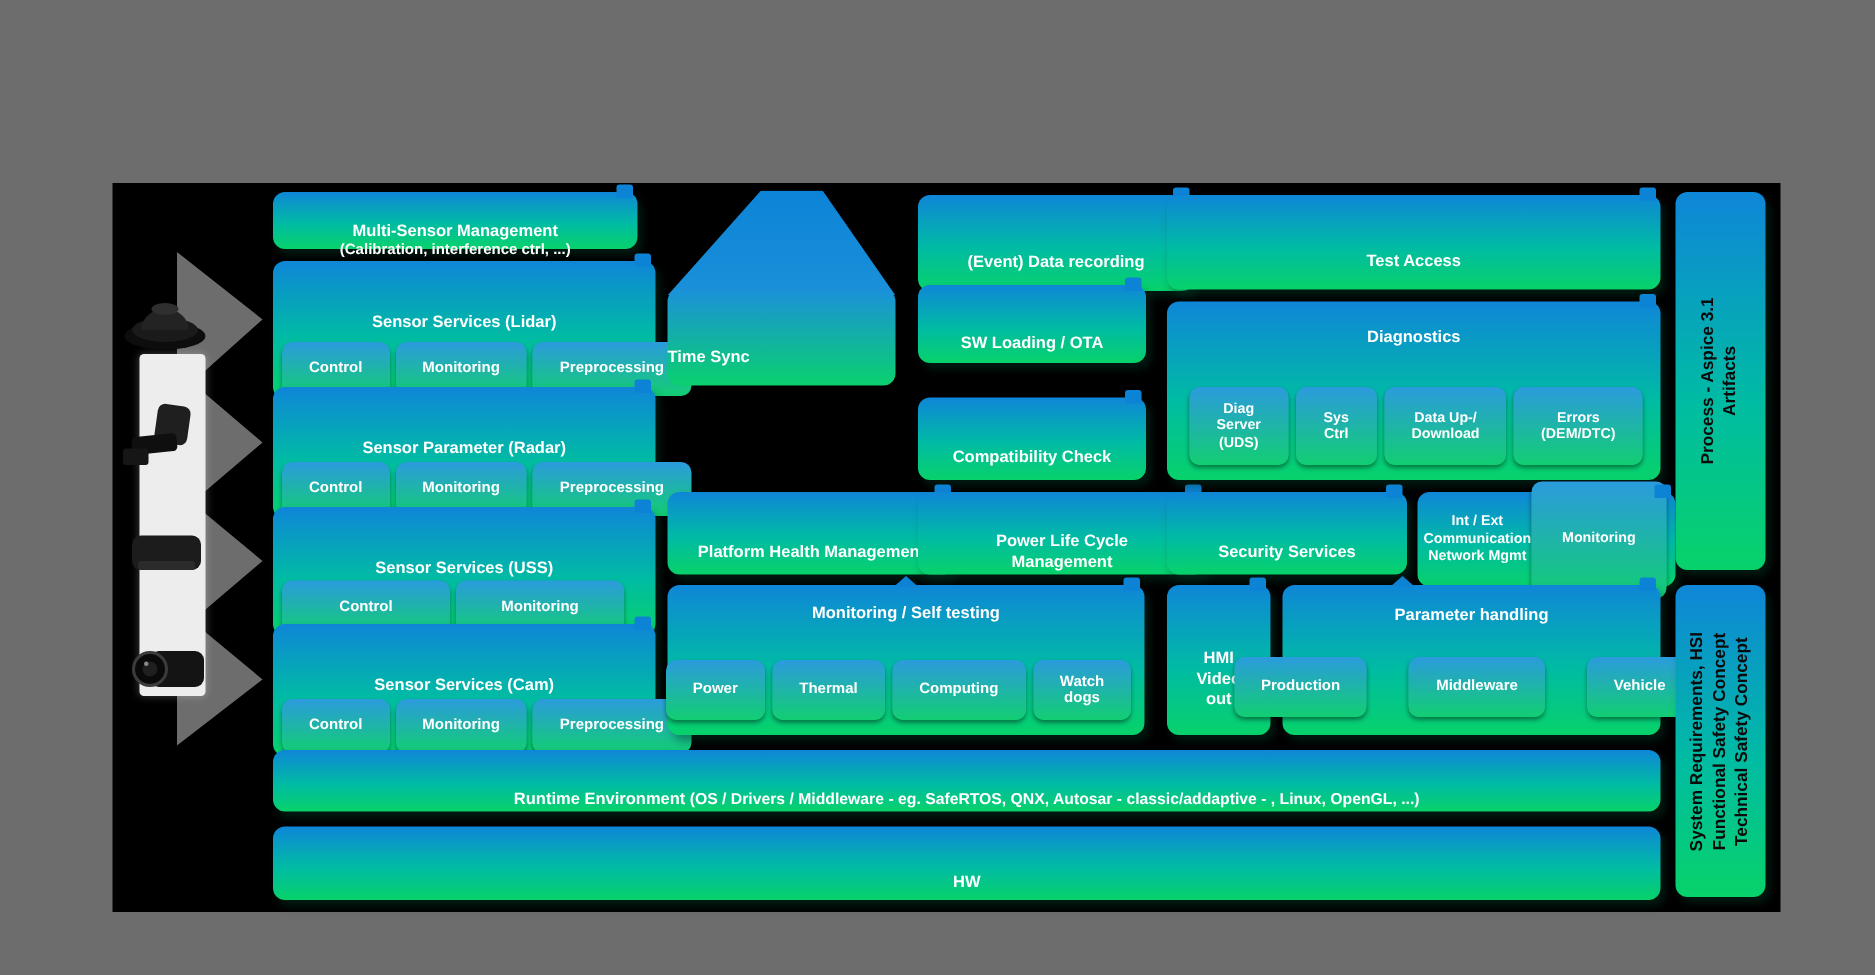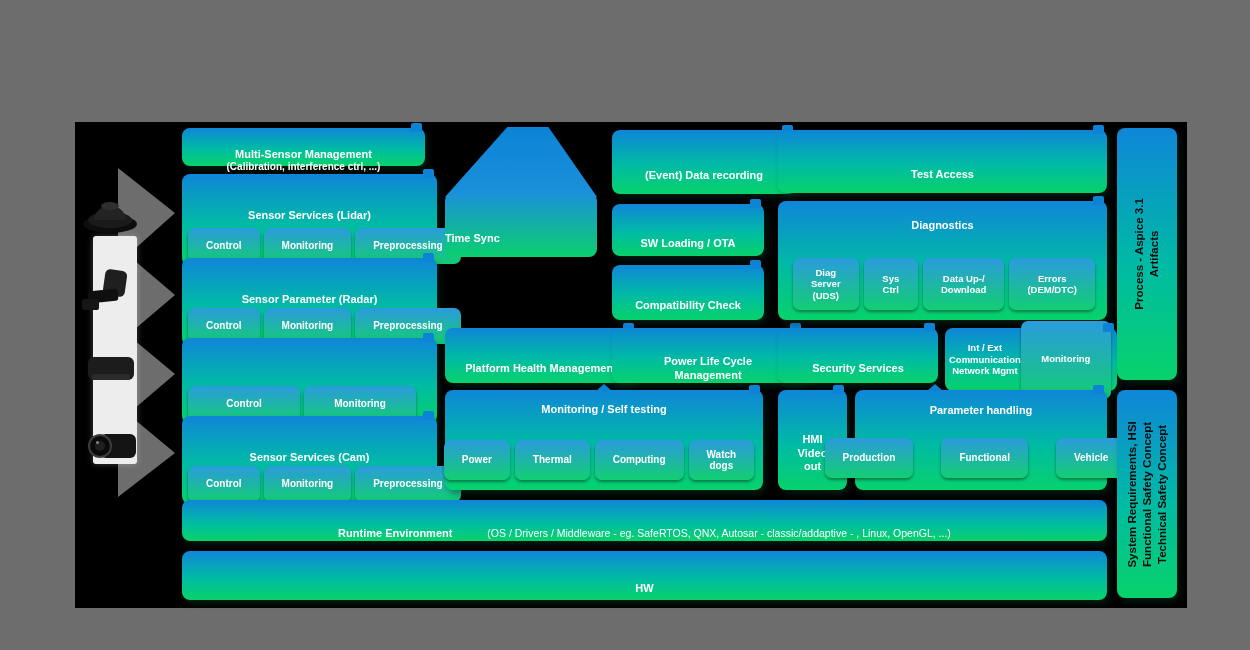--- a/index.html
+++ b/index.html
@@ -31,21 +31,21 @@
        text-align:center;color:#fff;font-weight:700;font-size:10px;line-height:1.15;padding:18px;}
   .f1{flex:1;}
 
   .svc{display:flex;flex-direction:column;align-items:stretch;justify-content:flex-start;padding:8px 6px 6px;}
   .svc-title{text-align:center;}
   .row{display:flex;gap:4px;margin-top:auto;height:32px;}
 
   .t11{font-size:11px;line-height:1.25;margin-top:27px;}
   .t10{font-size:10px;font-weight:600;line-height:1.2;}
   .t95{font-size:9.5px;line-height:1.2;}
-  .t105n{font-size:10.5px;font-weight:400;padding-left:32px;}
+  .t105n{font-size:10.5px;font-weight:700;}
   .pre{white-space:pre-line;}
 
   .ts{position:absolute;}
   .ts-roof{position:absolute;left:0;top:0;width:100%;height:70px;
        background:linear-gradient(180deg,#0c83d6,#1b91da);
        clip-path:polygon(0 100%,41% 0,68% 0,100% 100%);}
   .ts-body{position:absolute;left:0;top:66px;width:100%;height:64px;border-radius:8px;
        background:linear-gradient(180deg,#1b91da,#0ad06e);display:flex;align-items:center;
        justify-content:flex-start;color:#fff;font-weight:700;text-align:center;}
 
@@ -125,20 +125,21 @@
       <div class="sub f1">
           <span>Monitoring</span>
         </div>
       <div class="sub f1">
           <span>Preprocessing</span>
         </div>
     </div>
   </div>
 
   <div class="box tab svc" style="left:182px;top:338px;width:243px;height:72px">
+    <div class="svc-title t11">Sensor Services (USS)</div>
     <div class="row" style="justify-content:flex-start">
       <div class="sub" style="width:76px">
           <span>Control</span>
         </div>
       <div class="sub" style="width:76px">
           <span>Monitoring</span>
         </div>
     </div>
   </div>
 
@@ -160,21 +161,21 @@
   <div class="ts" style="left:445px;top:127px;width:152px;height:130px">
     <div class="ts-roof"></div>
     <div class="ts-body">
       <span class="t11">Time Sync</span>
     </div>
   </div>
 
   <div class="box tab" style="left:612px;top:130px;width:152px;height:64px;padding:0 16px">
     <span class="t11">(Event) Data recording</span>
   </div>
-  <div class="box tab" style="left:612px;top:204px;width:152px;height:52px">
+  <div class="box tab" style="left:612px;top:190px;width:152px;height:52px">
     <span class="t11">SW Loading / OTA</span>
   </div>
 
   <div class="box tab" style="left:612px;top:265px;width:152px;height:55px">
     <span class="t11">Compatibility Check</span>
   </div>
 
   <div class="box tab" style="left:445px;top:328px;width:152px;height:55px;padding:0 20px">
     <span class="t11">Platform Health Management</span>
   </div>
@@ -241,21 +242,21 @@
 out</span>
   </div>
 
   <div class="box tab cont bump-l" style="left:855px;top:390px;width:252px;height:100px">
     <div class="t11" style="margin-top:14px">Parameter handling</div>
     <div class="row" style="margin:auto 26px 12px 15px;height:40px;gap:28px">
       <div class="sub f1">
           <span>Production</span>
         </div>
       <div class="sub f1">
-          <span>Functional</span>
+          <span>Middleware</span>
         </div>
       <div class="sub f1">
           <span>Vehicle</span>
         </div>
     </div>
   </div>
 
   <div class="box" style="left:182px;top:500px;width:925px;height:41px">
     <span class="t11"><span>Runtime Environment</span><span class="t105n"> (OS / Drivers / Middleware - eg. SafeRTOS, QNX, Autosar - classic/addaptive - , Linux, OpenGL, ...)</span></span>
   </div>

